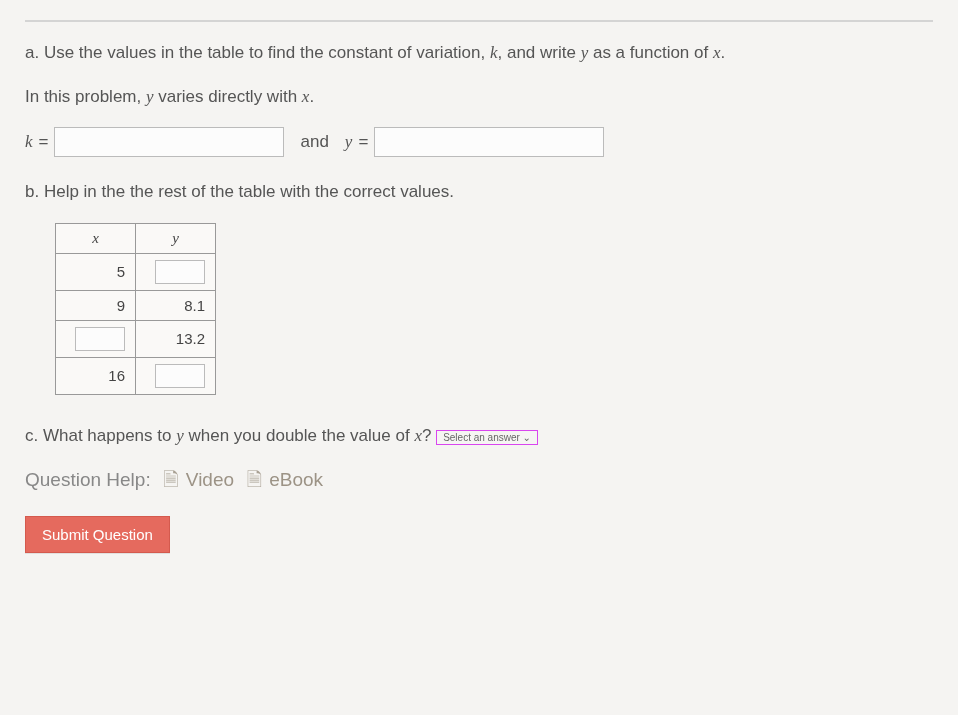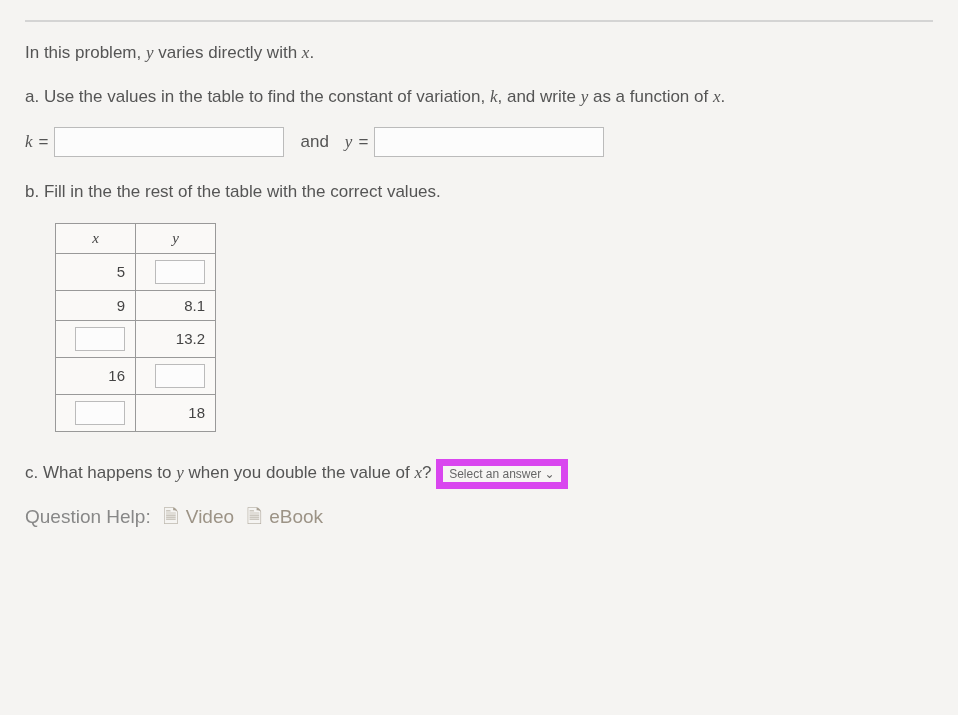--- a/index.html
+++ b/index.html
@@ -45,22 +45,22 @@
     color: #444;
     background: #faf9f7;
   }
   table.dtable th {
     font-style: italic; font-family: 'Times New Roman', serif;
     font-weight: normal;
   }
   table.dtable td { text-align: right; }
   .cell-num { display:inline-block; min-width:40px; text-align:right;}
   .select-ans {
-    border:7px solid #d946ef; padding:1px 6px;
-    font-size: 12px; background:#f6f5f3; color:#666;
+    border:1px solid #d946ef; padding:1px 6px;
+    font-size: 10px; background:#f6f5f3; color:#666;
   }
   .help-row { font-size: 19px; color:#888; margin-bottom: 18px;}
   .help-row .doc-icon { color:#a8a093; margin: 0 2px; }
   .help-link { color:#9c9386; }
   .submit-btn {
     background: #e56a5e;
     color: #fff;
     border: 1px solid #d45a4e;
     padding: 9px 16px;
     font-size: 15px;
@@ -68,38 +68,38 @@
     box-shadow: 0 1px 0 rgba(0,0,0,0.08);
   }
   .sep { margin: 0 16px; color:#555;}
 </style>
 </head>
 <body>
 
 <div class="question-box">
 
   <p>
-    <span>In this problem, </span><span class="italic">y</span><span> varies directly with </span><span class="italic">x</span><span>.</span>
+    <span>a. Use the values in the table to find the constant of variation, </span><span class="italic">k</span><span>, and write </span><span class="italic">y</span><span> as a function of </span><span class="italic">x</span><span>.</span>
   </p>
 
   <p>
-    <span>a. Use the values in the table to find the constant of variation, </span><span class="italic">k</span><span>, and write </span><span class="italic">y</span><span> as a function of </span><span class="italic">x</span><span>.</span>
+    <span>In this problem, </span><span class="italic">y</span><span> varies directly with </span><span class="italic">x</span><span>.</span>
   </p>
 
   <div class="row-a">
     <span class="italic">k</span>
     <span class="eq">=</span>
     <input type="text" class="long" style="">
     <span class="sep">and</span>
     <span class="italic">y</span>
     <span class="eq">=</span>
     <input type="text" class="long" style="">
   </div>
 
-  <p>b. Fill in the the rest of the table with the correct values.</p>
+  <p>b. Help in the the rest of the table with the correct values.</p>
 
   <table class="dtable">
     <tbody>
         <tr>
       <th>x</th>
       <th>y</th>
     </tr>
     <tr>
       <td><span class="cell-num">5</span></td>
       <td><input type="text" class="short" style=""></td>
@@ -109,34 +109,31 @@
       <td><span class="cell-num">8.1</span></td>
     </tr>
     <tr>
       <td><input type="text" class="short" style=""></td>
       <td><span class="cell-num">13.2</span></td>
     </tr>
     <tr>
       <td><span class="cell-num">16</span></td>
       <td><input type="text" class="short" style=""></td>
     </tr>
-    <tr>
-      <td><input type="text" class="short" style=""></td>
-      <td><span class="cell-num">18</span></td>
-    </tr>
   </tbody>
     </table>
 
   <p>
     <span>c. What happens to </span><span class="italic">y</span><span> when you double the value of </span><span class="italic">x</span><span>?</span>
     <span class="select-ans">Select an answer ⌄</span>
   </p>
 
   <div class="help-row">
     <span>Question Help:</span>
     &nbsp;<span class="doc-icon">🗎</span>
     <span class="help-link">Video</span>
     &nbsp;<span class="doc-icon">🗎</span>
     <span class="help-link">eBook</span>
   </div>
 
+  <button class="submit-btn">Submit Question</button>
 
 </div>
 
 </body></html>

